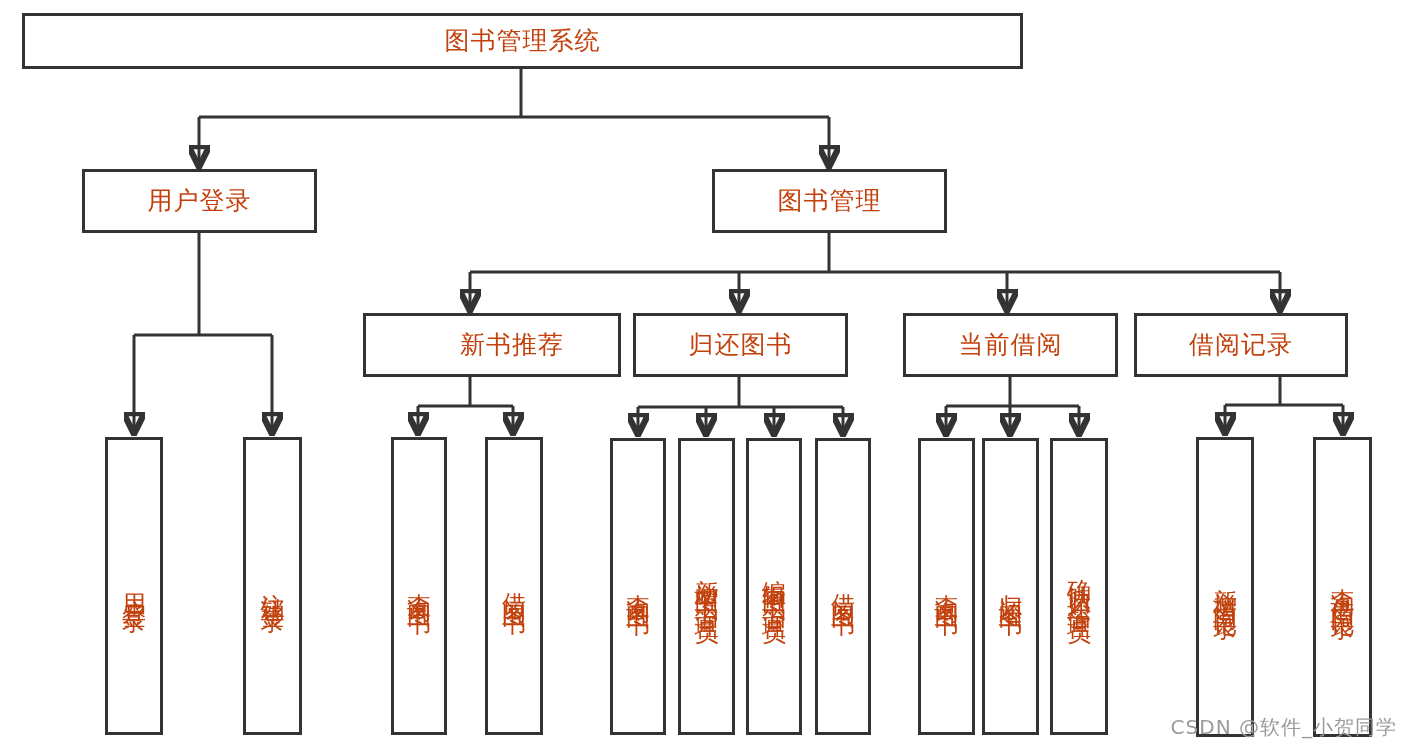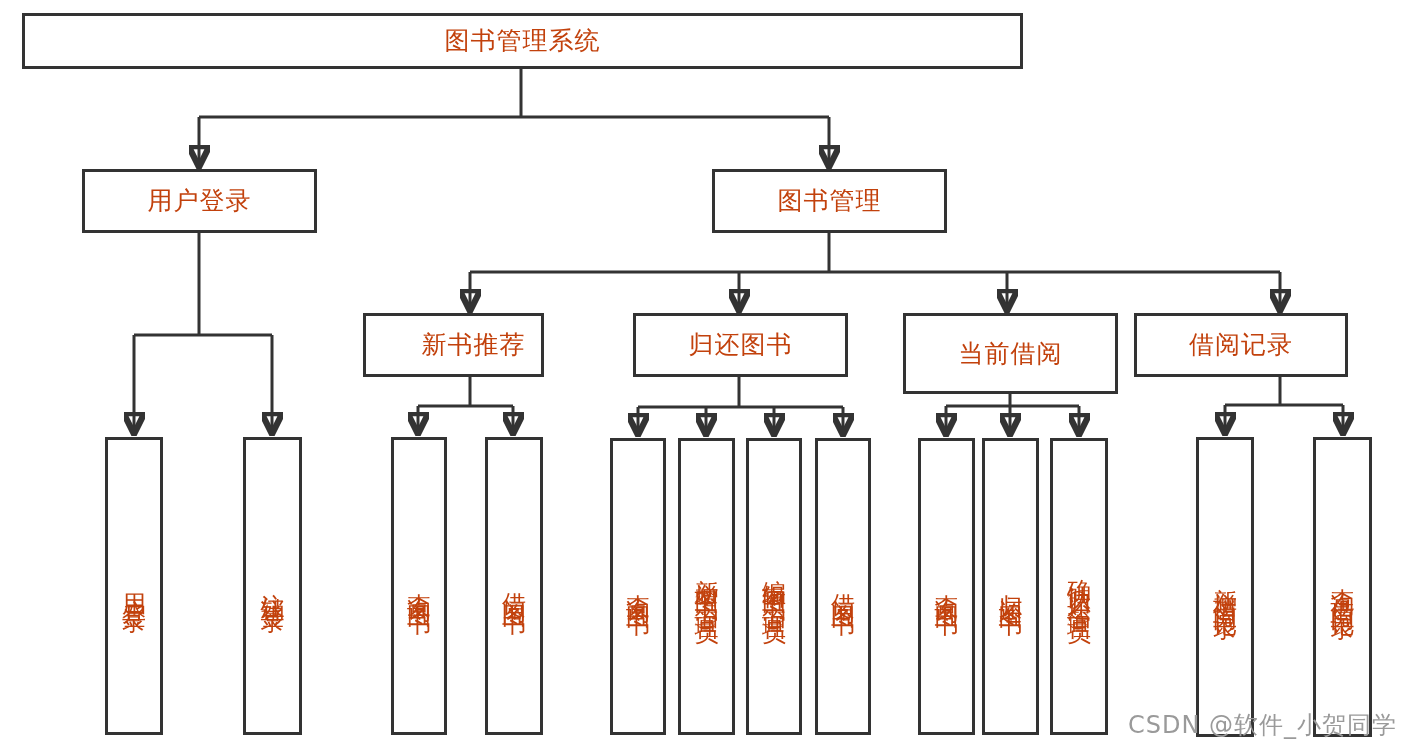--- a/index.html
+++ b/index.html
@@ -46,42 +46,42 @@
     writing-mode: vertical-rl;
     text-orientation: mixed;
     letter-spacing: 6px;
     font-size: 24px;
     line-height: 1;
     white-space: normal;
   }
   #n-root    { left: 22px;   top: 13px;  width: 1001px; height: 56px; }
   #n-login   { left: 82px;   top: 169px; width: 235px;  height: 64px; }
   #n-mgmt    { left: 712px;  top: 169px; width: 235px;  height: 64px; font-family: Liberation Serif, serif; }
-  #n-rec     { left: 363px;  top: 313px; width: 181px;  height: 64px; padding-left: 40px; }
+  #n-rec     { left: 363px;  top: 313px; width: 258px;  height: 64px; padding-left: 40px; }
   #n-borrow  { left: 633px;  top: 313px; width: 215px;  height: 64px; }
-  #n-current { left: 903px;  top: 313px; width: 215px;  height: 81px; }
+  #n-current { left: 903px;  top: 313px; width: 215px;  height: 64px; }
   #n-record  { left: 1134px; top: 313px; width: 214px;  height: 64px; }
   #l1  { left: 105px;  top: 437px; width: 58px; height: 298px; }
   #l2  { left: 243px;  top: 437px; width: 59px; height: 298px; }
   #l3  { left: 391px;  top: 437px; width: 56px; height: 298px; }
   #l4  { left: 485px;  top: 437px; width: 58px; height: 298px; }
   #l5  { left: 610px;  top: 438px; width: 56px; height: 297px; }
   #l6  { left: 678px;  top: 438px; width: 57px; height: 297px; }
   #l7  { left: 746px;  top: 438px; width: 56px; height: 297px; }
   #l8  { left: 815px;  top: 438px; width: 56px; height: 297px; }
   #l9  { left: 918px;  top: 438px; width: 57px; height: 297px; }
   #l10 { left: 982px;  top: 438px; width: 57px; height: 297px; }
   #l11 { left: 1050px; top: 438px; width: 58px; height: 297px; }
   #l12 { left: 1196px; top: 437px; width: 58px; height: 300px; }
   #l13 { left: 1313px; top: 437px; width: 59px; height: 300px; }
   #watermark {
     position: absolute;
     right: 8px;
     bottom: 6px;
-    font-size: 24px;
+    font-size: 20px;
     letter-spacing: 1px;
     color: #9a9a9a;
   }
 </style>
 </head>
 <body>
 
 <div class="stage">
 
   <svg class="connectors" viewBox="0 0 1405 747" xmlns="http://www.w3.org/2000/svg">

